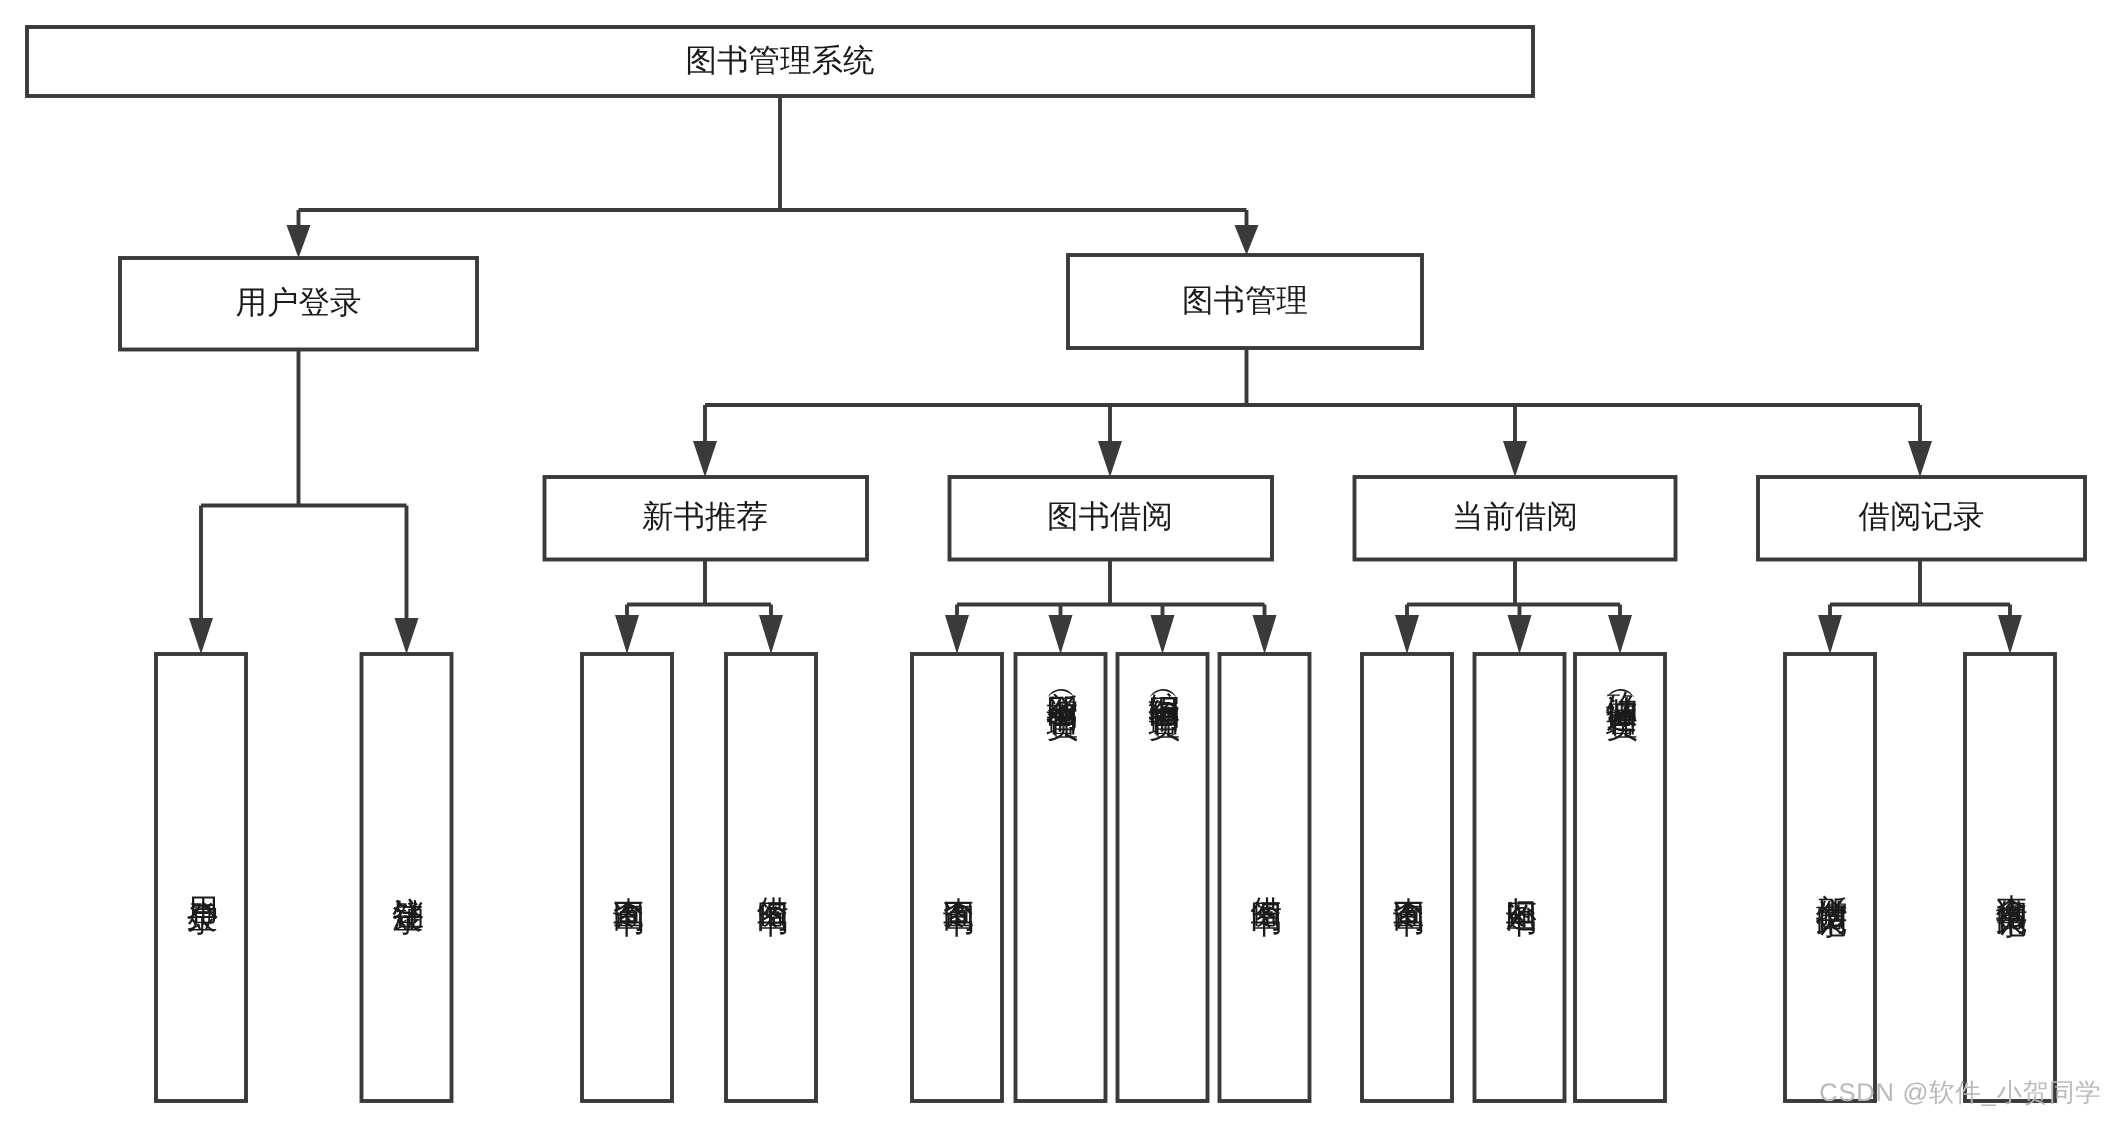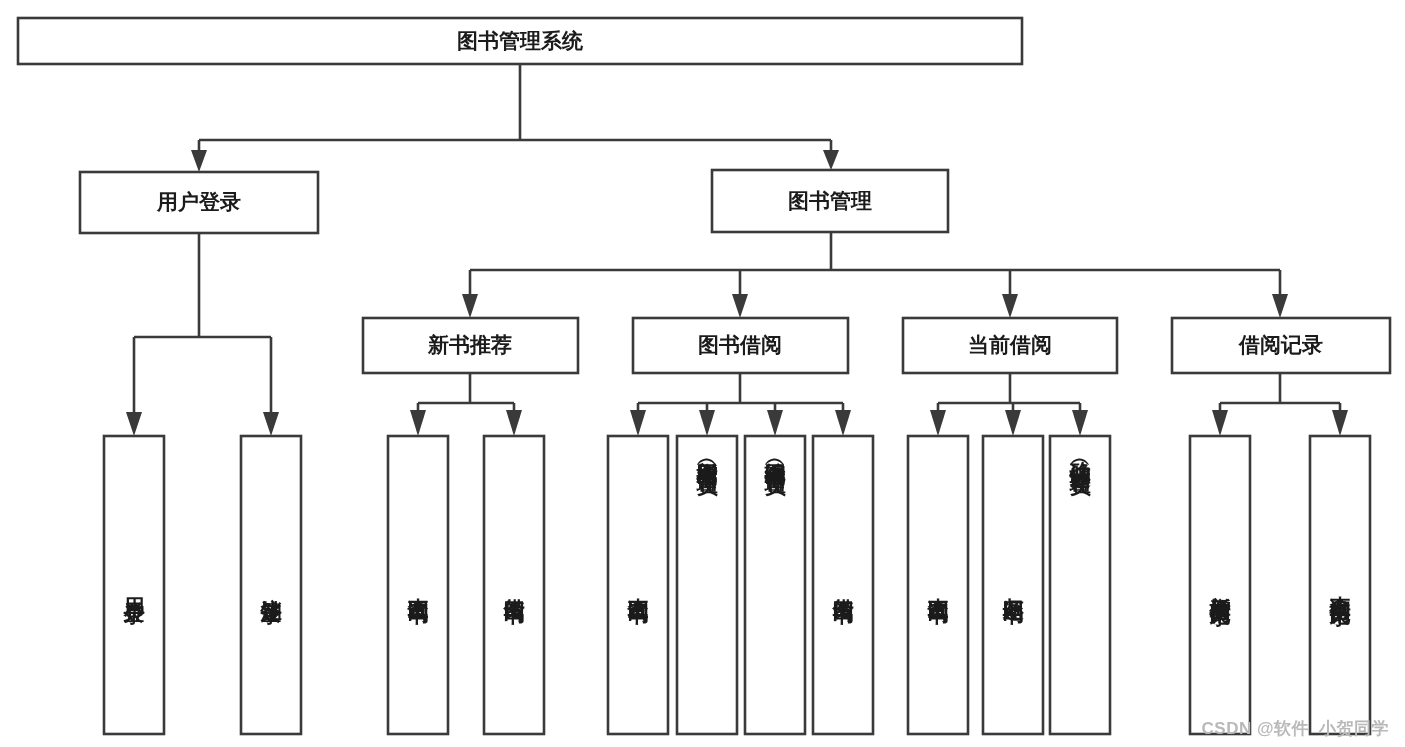--- a/index.html
+++ b/index.html
@@ -11,21 +11,20 @@
     width: 1405px;
     height: 747px;
     font-family: "Liberation Sans", "DejaVu Sans", sans-serif;
     overflow: hidden;
     position: relative;
   }
   #diagram-root {
     position: relative;
     width: 1405px;
     height: 746px;
-    font-weight: bold;
   }
   svg.diagram-canvas {
     position: absolute;
     top: 0;
     left: 0;
     width: 1405px;
     height: 747px;
   }
   .node-box {
     fill: #ffffff;
@@ -61,21 +60,21 @@
     text-orientation: upright;
     font-family: "Liberation Sans", "DejaVu Sans", sans-serif;
     font-size: 21px;
     line-height: 1.25;
     color: #1b1b1b;
     letter-spacing: 2px;
     white-space: nowrap;
   }
   .watermark {
     position: absolute;
-    right: 16px;
+    right: 4px;
     bottom: 6px;
     font-family: "Liberation Sans", "DejaVu Sans", sans-serif;
     font-size: 17px;
     color: #b9b9b9;
     white-space: nowrap;
     letter-spacing: 0.5px;
   }
 </style>
 </head>
 <body>

